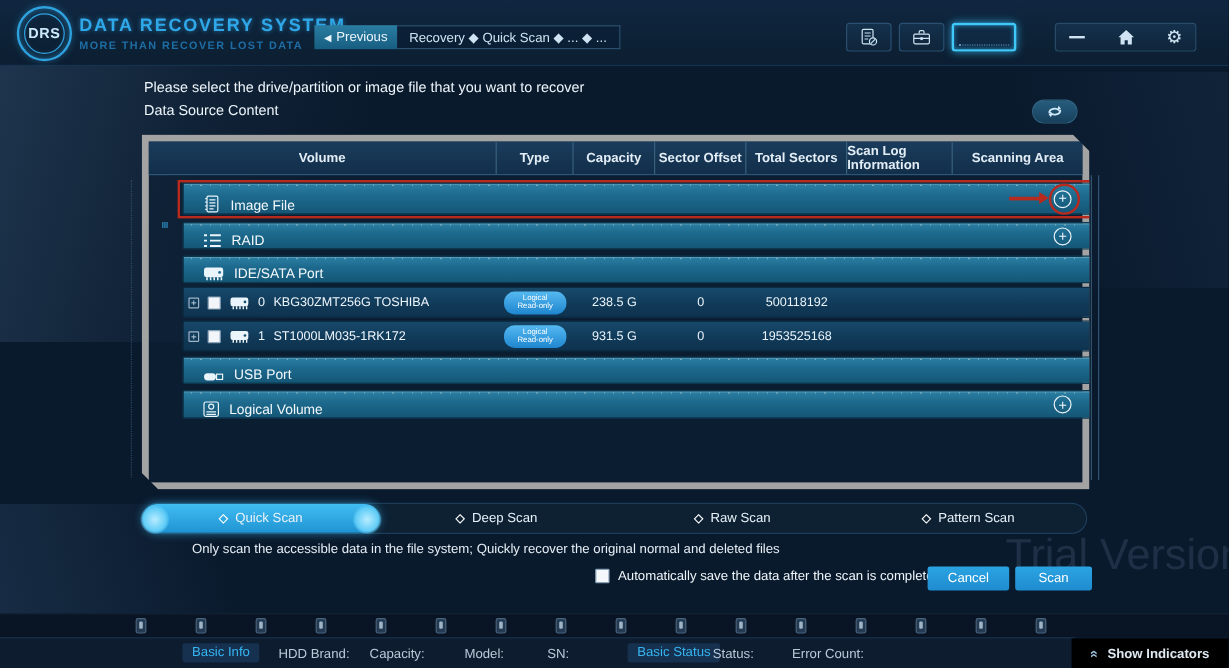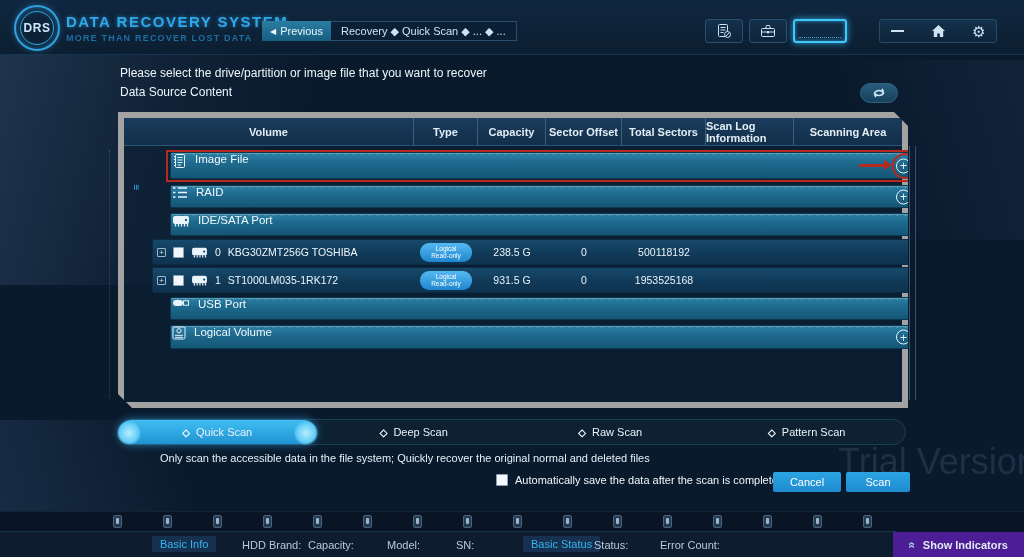--- a/index.html
+++ b/index.html
@@ -65,24 +65,24 @@
   .table-frame { position:absolute; left:118px; top:112px; width:790px; height:296px;
                  border:6px solid #a3a3a3; background:rgba(12,32,52,0.55);
                  clip-path:polygon(0 0, 776px 0, 790px 14px, 790px 296px, 14px 296px, 0 282px); }
   .thead { display:grid; grid-template-columns:289px 64px 68px 76px 84px 88px 1fr; height:28px;
            background:linear-gradient(180deg,#1a3c5c,#122f4a); border-bottom:1px solid #2c567a; }
   .th { display:flex; align-items:center; justify-content:center; font-size:11px; font-weight:bold;
         color:#e2edf6; border-left:1px solid #38607f; }
   .th:first-child { border-left:none; }
 
   .rows { position:absolute; left:28px; top:34px; width:758px; }
-  .grow { position:absolute; left:18px; width:758px; border:1px solid #0c3850; border-radius:2px;
+  .grow { position:absolute; left:0; width:758px; border:1px solid #0c3850; border-radius:2px;
           background:linear-gradient(180deg,#2b80a4 0%, #1d6a8e 40%, #145676 100%);
-          box-shadow:inset 0 1px 0 rgba(255,255,255,0.22); display:flex; align-items:flex-start;
-          padding:0 1px; gap:8px; cursor:pointer; }
+          box-shadow:inset 0 1px 0 rgba(255,255,255,0.22); display:flex; align-items:flex-end;
+          padding:0 16px; gap:8px; cursor:pointer; }
   .grow::before { content:""; position:absolute; left:6px; right:6px; top:1px; height:1px;
           background:repeating-linear-gradient(90deg, rgba(255,255,255,0.35) 0 1px, transparent 1px 8px); }
   .grow-label { font-size:11.5px; color:#f2f8fc; }
   .plus-ring { position:absolute; right:16px; top:50%; transform:translateY(-50%); width:15px; height:15px;
                border:1.5px solid #ecf4fa; border-radius:50%; display:flex; align-items:center;
                justify-content:center; font-size:12px; line-height:1; color:#ecf4fa; cursor:pointer; }
 
   .r-imagefile { top:0; height:27px; }
   .r-raid { top:33px; height:23px; }
   .r-ide { top:61px; height:23px; }
@@ -156,21 +156,21 @@
   .ind { width:9px; height:13px; border:1px solid #4a637c; border-radius:2px; background:#223a52;
          position:relative; }
   .ind::after { content:""; position:absolute; left:2px; top:2px; width:3px; height:6px;
          background:#9fb4c6; border-radius:1px; }
 
   .status-row { position:absolute; left:0; top:531px; width:896px; height:26px; background:#0d1c2f;
                 border-top:1px solid #17304a; }
   .st-item { position:absolute; top:7px; font-size:11px; color:#b9cad9; white-space:nowrap; }
   .st-tab { position:absolute; top:4px; padding:2px 8px; font-size:11px; color:#35b5f2;
             background:rgba(40,90,140,0.35); border-radius:2px; cursor:pointer; white-space:nowrap; }
-  .show-ind { position:absolute; left:893px; top:0; width:131px; height:26px; background:#4c1d95;
+  .show-ind { position:absolute; left:893px; top:0; width:131px; height:26px; background:#000000;
               display:flex; align-items:center; justify-content:center; gap:7px; cursor:pointer; }
   .chev-up { display:inline-block; transform:rotate(90deg); font-size:12px; color:#9fc6e4; font-weight:bold; }
   .show-ind-label { font-size:11px; font-weight:bold; color:#dfe9f2; }
 
   svg { display:block; }
 </style>
 </head>
 <body>
 
 <div id="screen">
@@ -427,21 +427,21 @@
       <span class="ind"></span>
       <span class="ind"></span>
       <span class="ind"></span>
       <span class="ind"></span>
       <span class="ind"></span>
     </div>
   </div>
 
   <div class="status-row">
     <span class="st-tab" style="left:152px">Basic Info</span>
-    <span class="st-item" style="left:242px">HDD Brand:</span>
+    <span class="st-item" style="left:232px">HDD Brand:</span>
     <span class="st-item" style="left:308px">Capacity:</span>
     <span class="st-item" style="left:387px">Model:</span>
     <span class="st-item" style="left:456px">SN:</span>
     <span class="st-tab" style="left:523px">Basic Status</span>
     <span class="st-item" style="left:594px">Status:</span>
     <span class="st-item" style="left:660px">Error Count:</span>
     <div class="show-ind">
       <span class="chev-up">«</span>
       <span class="show-ind-label">Show Indicators</span>
     </div>

